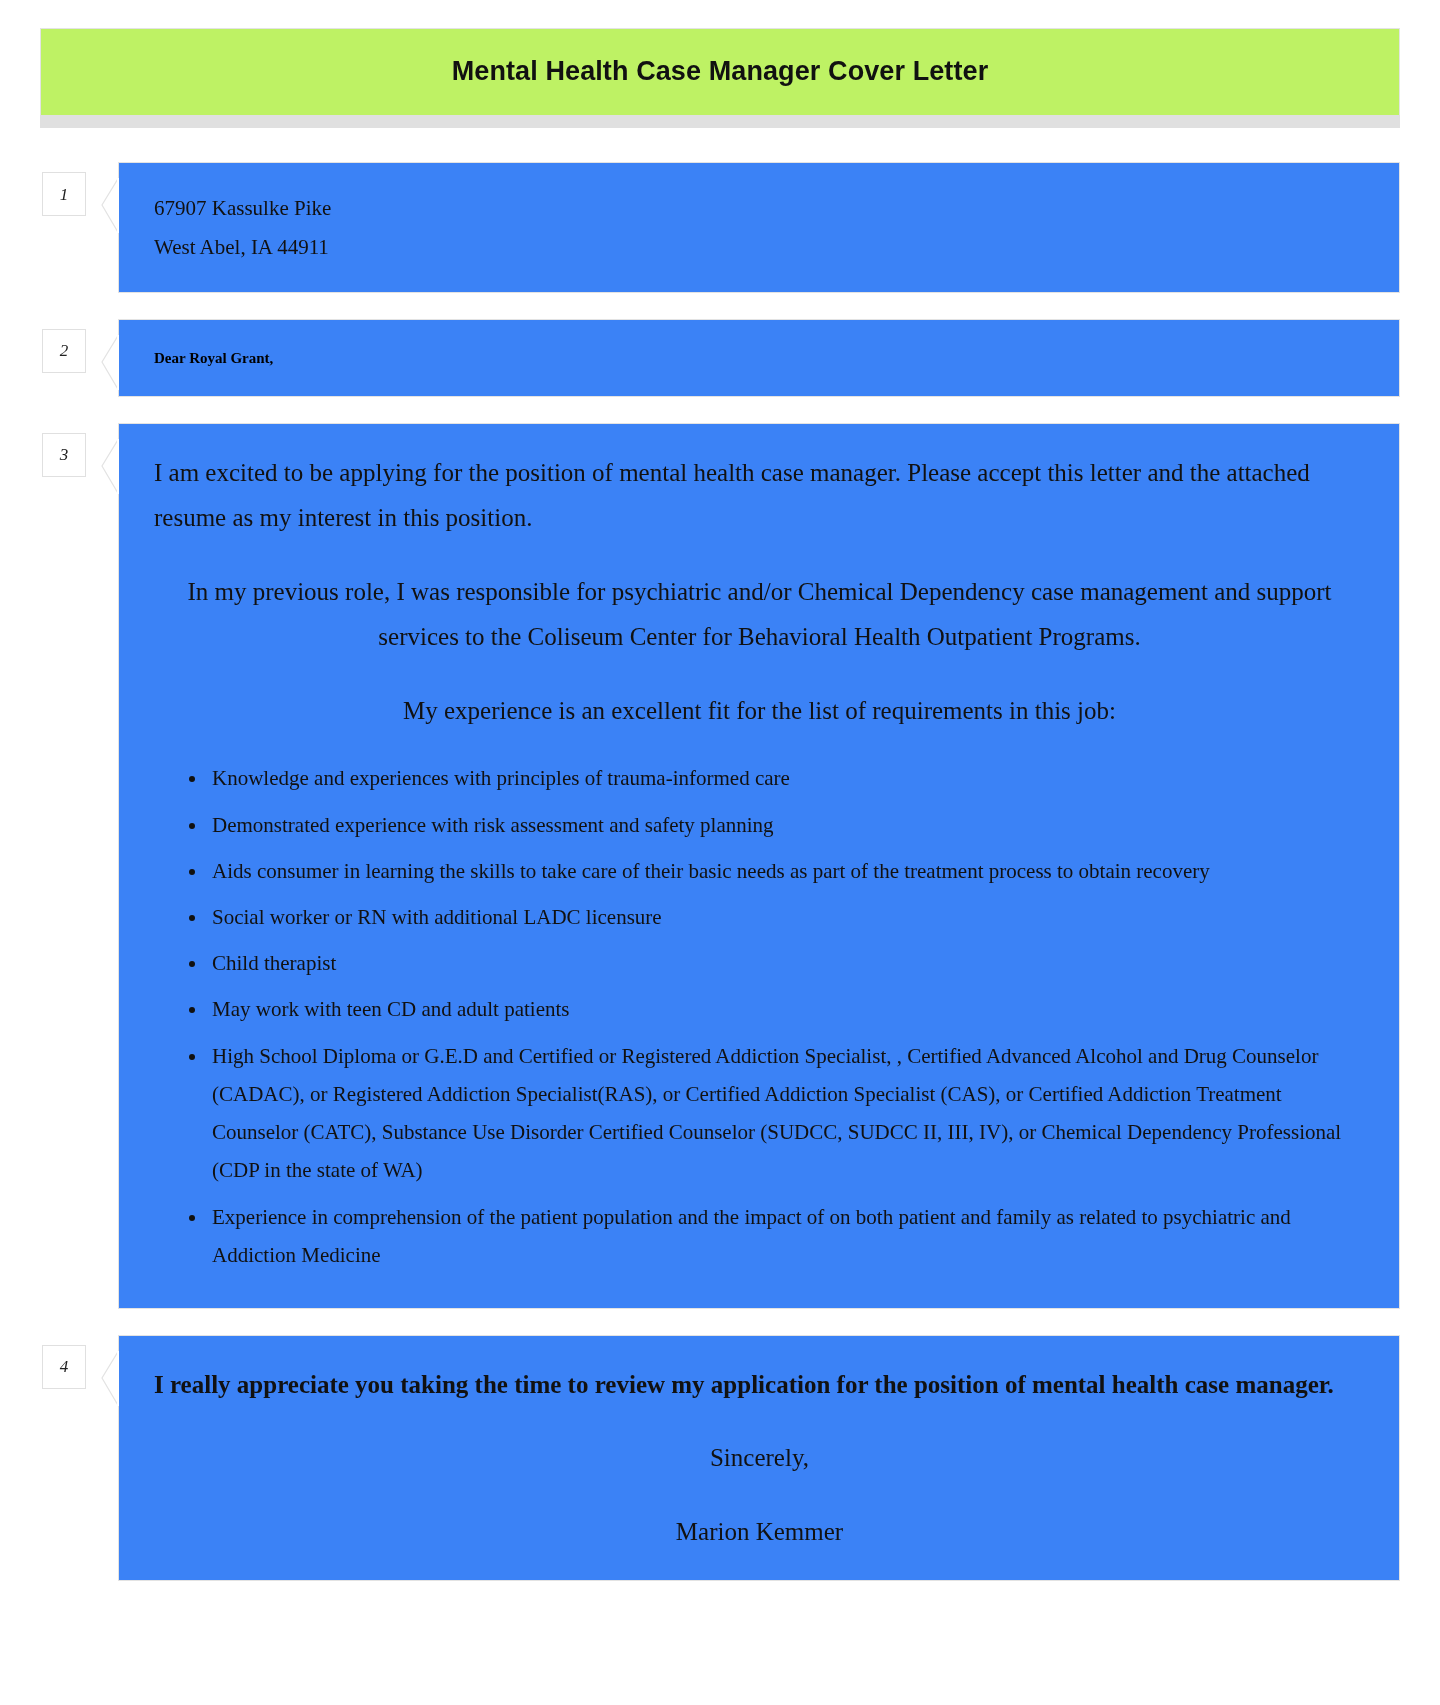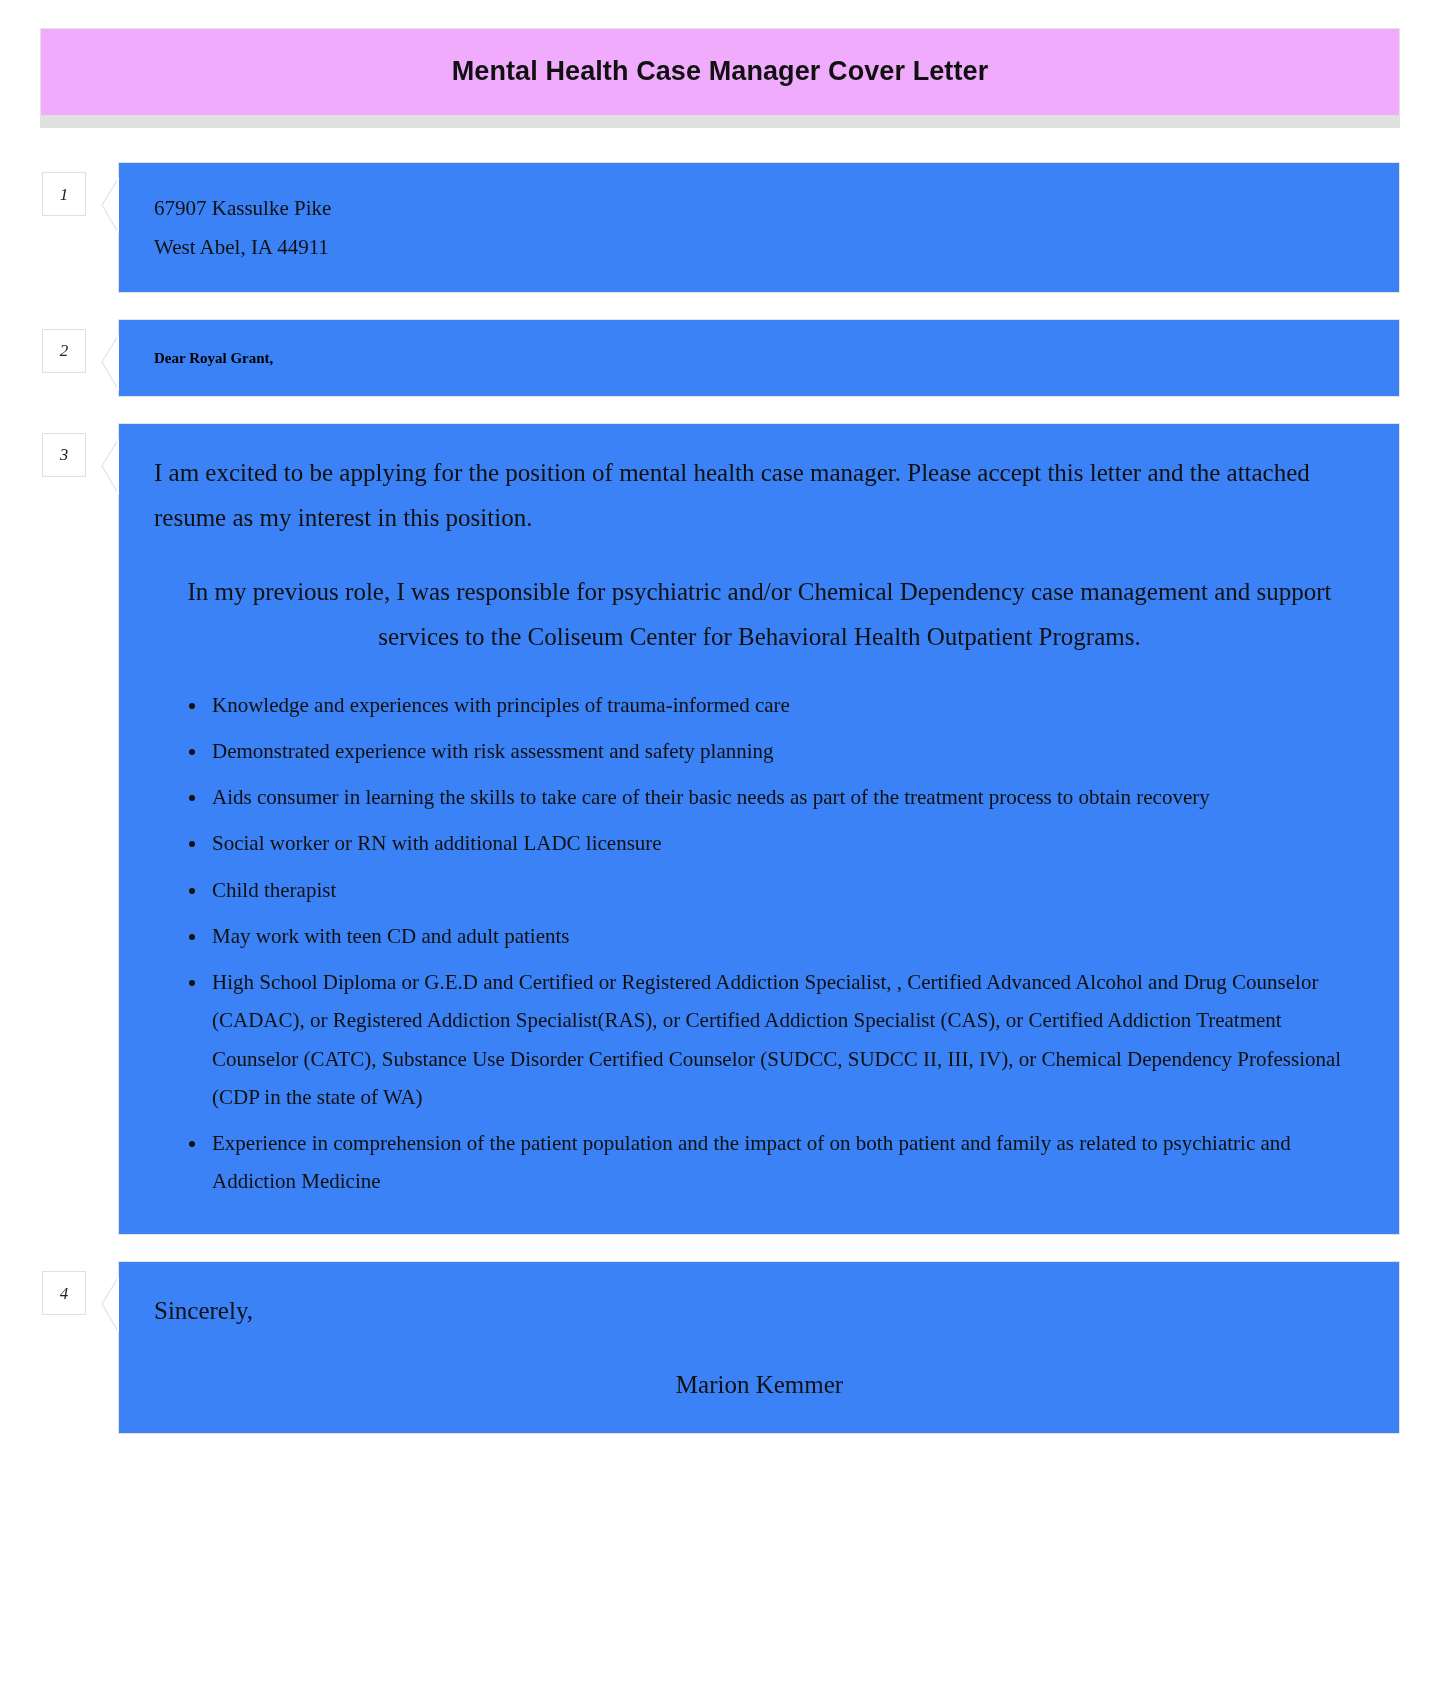--- a/index.html
+++ b/index.html
@@ -19,21 +19,21 @@
     width: 1440px;
     position: relative;
     padding: 0;
   }
 
   
   .header-wrap {
     margin: 28px 40px 0 40px;
   }
   .header-bar {
-    background: #f0abfc;
+    background: #bef264;
     border: 1px solid #e3e3e3;
     border-bottom: none;
     padding: 26px 20px 28px 20px;
     text-align: center;
   }
   .header-title {
     font-family: "Liberation Sans", "DejaVu Sans", sans-serif;
     font-weight: bold;
     font-size: 27px;
     line-height: 1.2;
@@ -183,20 +183,21 @@
       <div class="step-badge">3</div>
       <div class="bubble">
         <span class="notch">
           <svg width="18" height="58" viewBox="0 0 18 58">
             <path d="M18,0 L1,28 L18,57" fill="#ffffff" stroke="#e3e3e3" stroke-width="1.2" stroke-linejoin="miter"></path>
             <rect x="16" y="1" width="3" height="55" fill="#ffffff"></rect>
           </svg>
         </span>
         <p>I am excited to be applying for the position of mental health case manager. Please accept this letter and the attached resume as my interest in this position.</p>
         <p>In my previous role, I was responsible for psychiatric and/or Chemical Dependency case management and support services to the Coliseum Center for Behavioral Health Outpatient Programs.</p>
+        <p>My experience is an excellent fit for the list of requirements in this job:</p>
         <ul class="reqs">
           <li>Knowledge and experiences with principles of trauma-informed care</li>
           <li>Demonstrated experience with risk assessment and safety planning</li>
           <li>Aids consumer in learning the skills to take care of their basic needs as part of the treatment process to obtain recovery</li>
           <li>Social worker or RN with additional LADC licensure</li>
           <li>Child therapist</li>
           <li>May work with teen CD and adult patients</li>
           <li>High School Diploma or G.E.D and Certified or Registered Addiction Specialist, , Certified Advanced Alcohol and Drug Counselor (CADAC), or Registered Addiction Specialist(RAS), or Certified Addiction Specialist (CAS), or Certified Addiction Treatment Counselor (CATC), Substance Use Disorder Certified Counselor (SUDCC, SUDCC II, III, IV), or Chemical Dependency Professional (CDP in the state of WA)</li>
           <li>Experience in comprehension of the patient population and the impact of on both patient and family as related to psychiatric and Addiction Medicine</li>
         </ul>
@@ -205,19 +206,20 @@
 
     <div class="section">
       <div class="step-badge">4</div>
       <div class="bubble">
         <span class="notch">
           <svg width="18" height="58" viewBox="0 0 18 58">
             <path d="M18,0 L1,28 L18,57" fill="#ffffff" stroke="#e3e3e3" stroke-width="1.2" stroke-linejoin="miter"></path>
             <rect x="16" y="1" width="3" height="55" fill="#ffffff"></rect>
           </svg>
         </span>
+        <p class="closing-strong">I really appreciate you taking the time to review my application for the position of mental health case manager.</p>
         <p>Sincerely,</p>
         <p>Marion Kemmer</p>
       </div>
     </div>
 
   </div>
 </div>
 
 </body></html>

